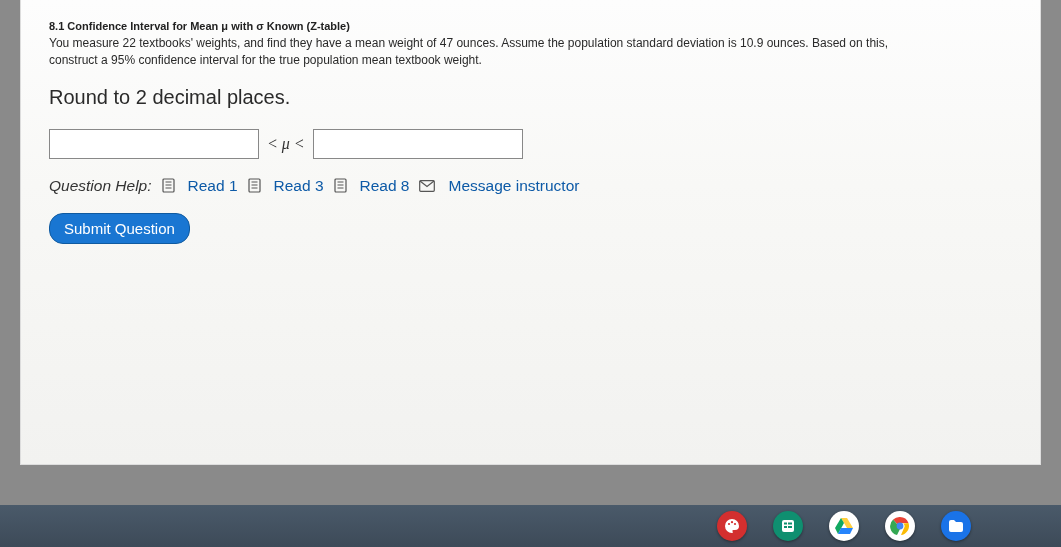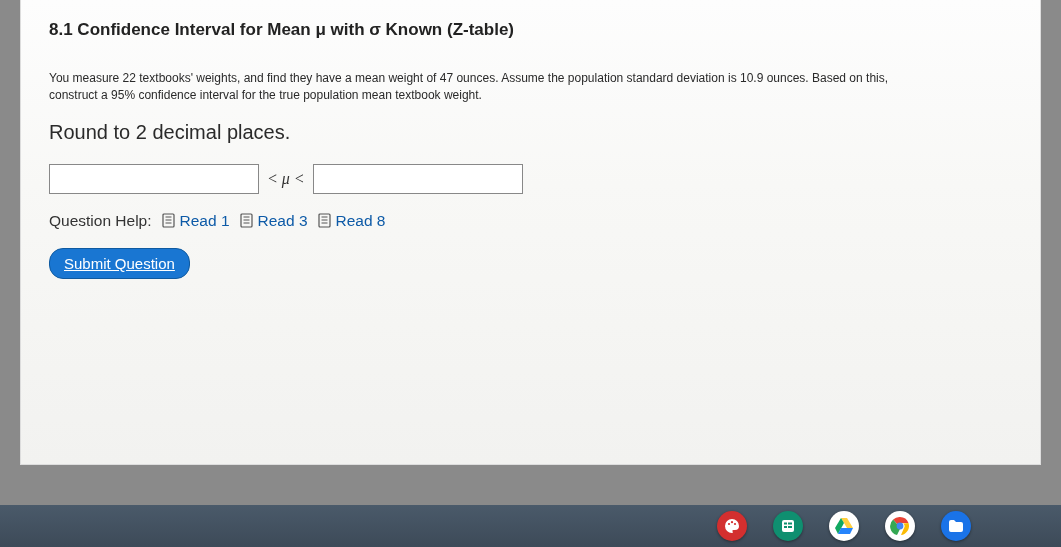--- a/index.html
+++ b/index.html
@@ -19,22 +19,22 @@
     .content-card {
       background: linear-gradient(180deg, #fdfdfd 0%, #f8f8f6 40%, #f2f2f0 100%);
       border: 1px solid #ddd;
       border-top: none;
       padding: 20px 28px 80px 28px;
       height: 100%;
       color: #2b2b2b;
     }
     .section-title {
       font-weight: 600;
-      font-size: 17px;
-      margin-bottom: 30px;
+      font-size: 11px;
+      margin-bottom: 3px;
       color: #222;
     }
     .prompt-text {
       font-size: 12px;
       line-height: 1.45;
       margin-bottom: 16px;
       max-width: 860px;
       color: #2a2a2a;
     }
     .round-text {
@@ -64,43 +64,42 @@
       padding: 0 2px;
     }
     .help-row {
       font-size: 15.5px;
       display: flex;
       align-items: center;
       gap: 10px;
       margin-bottom: 18px;
       color: #333;
     }
-    .help-label { color: #333; }
+    .help-label { color: #333; font-style: italic; }
     .help-link {
       display: inline-flex;
       align-items: center;
-      gap: 5px;
+      gap: 13px;
       color: #0d5aa7;
       text-decoration: none;
       cursor: pointer;
     }
     .help-link .icon-box {
       display: inline-flex;
       color: #555;
     }
     .help-link.msg .icon-box { color: #555; }
     .submit-btn {
       background: #1976d2;
       color: #fff;
       border: 1px solid #0f5aa0;
       padding: 6px 14px;
       font-size: 15px;
       cursor: pointer;
       border-radius: 14px;
-      text-decoration: underline;
     }
     .taskbar {
       position: absolute;
       left: 0; right: 0; bottom: 0;
       height: 42px;
       background: linear-gradient(180deg, #4a5a6a 0%, #3d4a58 100%);
       display: flex;
       align-items: center;
       justify-content: flex-end;
       padding-right: 90px;
@@ -169,20 +168,29 @@
           <svg width="13" height="15" viewBox="0 0 13 15">
               <rect x="1" y="1" width="11" height="13" rx="1" fill="none" stroke="#555" stroke-width="1.2"></rect>
               <line x1="3.5" y1="4" x2="9.5" y2="4" stroke="#555" stroke-width="1"></line>
               <line x1="3.5" y1="7" x2="9.5" y2="7" stroke="#555" stroke-width="1"></line>
               <line x1="3.5" y1="10" x2="9.5" y2="10" stroke="#555" stroke-width="1"></line>
             </svg>
         </span>
         <span>Read 8</span>
       </a>
 
+      <a class="help-link msg">
+        <span class="icon-box">
+          <svg width="16" height="12" viewBox="0 0 16 12">
+              <rect x="0.7" y="0.7" width="14.6" height="10.6" rx="1" fill="none" stroke="#555" stroke-width="1.2"></rect>
+              <path d="M1 1 L8 6.5 L15 1" fill="none" stroke="#555" stroke-width="1.2"></path>
+            </svg>
+        </span>
+        <span>Message instructor</span>
+      </a>
     </div>
 
     <button class="submit-btn">Submit Question</button>
 
   </div>
 </div>
 
 <div class="taskbar">
   <div class="tb-icon" style="background:#d32f2f;">
     <svg width="18" height="18" viewBox="0 0 18 18">

